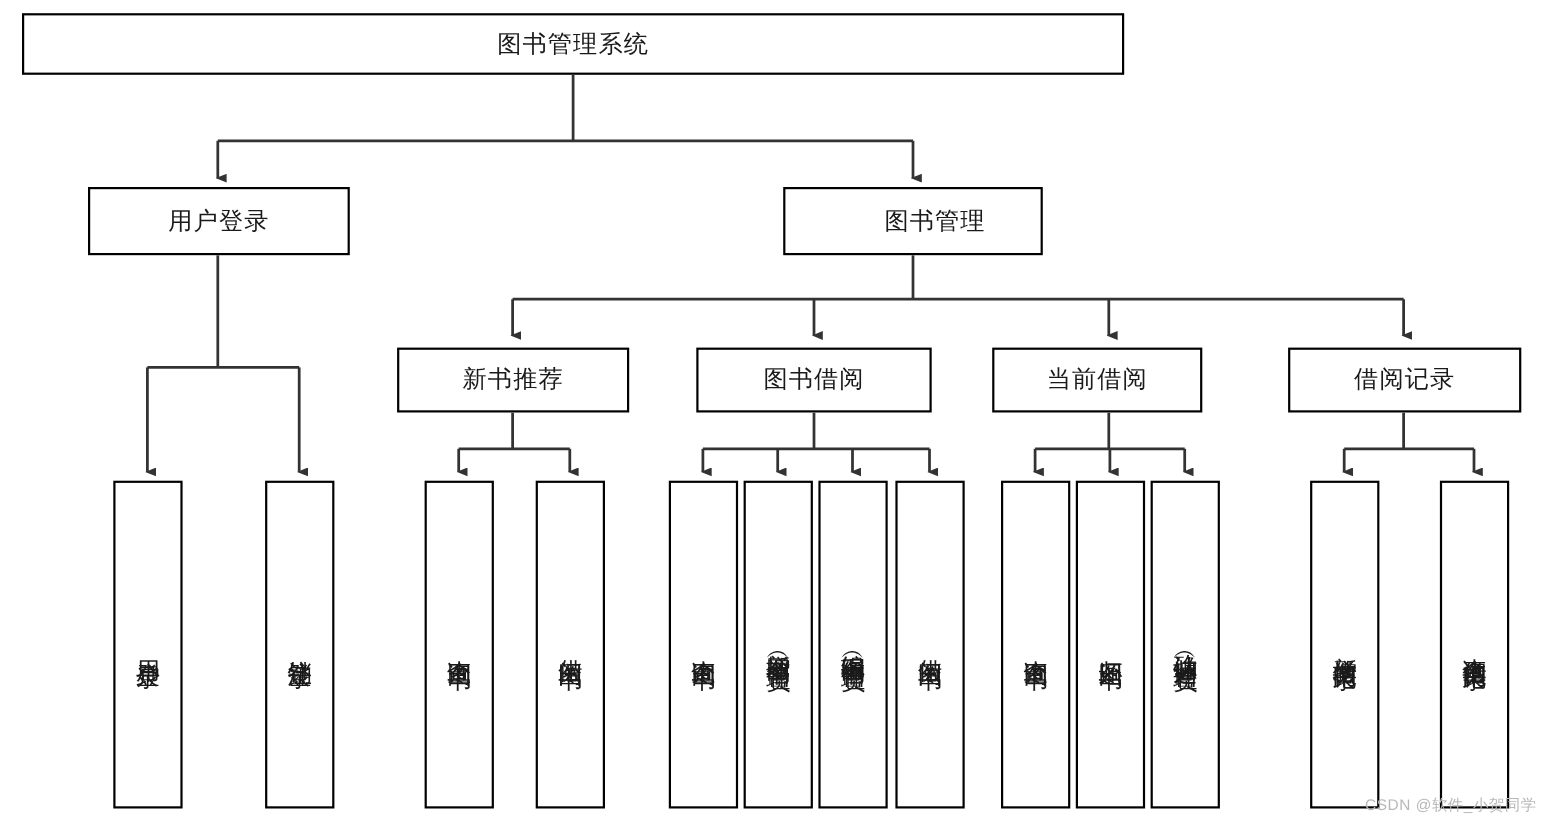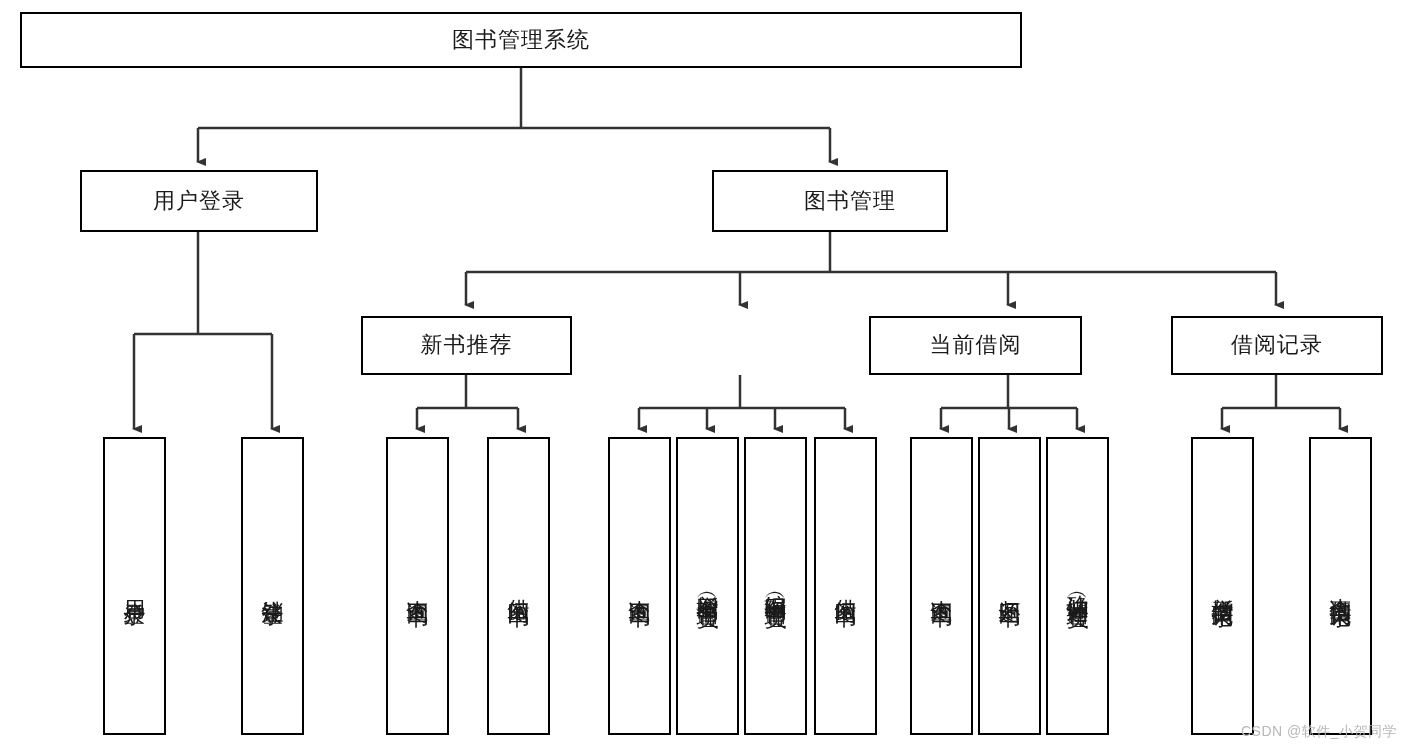--- a/index.html
+++ b/index.html
@@ -130,21 +130,24 @@
   <div class="node horizontal" style="left:80px; top:170px; width:238px; height:62px;">
     <span class="node-label">用户登录</span>
   </div>
   <div class="node horizontal" style="left:712px; top:170px; width:236px; height:62px;padding-left:40px;">
     <span class="node-label">图书管理</span>
   </div>
 
   <div class="node horizontal" style="left:361px; top:316px; width:211px; height:59px;">
     <span class="node-label">新书推荐</span>
   </div>
-  <div class="node horizontal" style="left:869px; top:316px; width:213px; height:59px;">
+  <div class="node horizontal" style="left:633px; top:316px; width:214px; height:59px;">
+    <span class="node-label">图书借阅</span>
+  </div>
+  <div class="node horizontal" style="left:902px; top:316px; width:191px; height:59px;">
     <span class="node-label">当前借阅</span>
   </div>
   <div class="node horizontal" style="left:1171px; top:316px; width:212px; height:59px;text-align:right;">
     <span class="node-label">借阅记录</span>
   </div>
 
   <div class="node vertical" style="left:103px; top:437px; width:63px; height:298px;">
     <span class="node-label">用户登录</span>
   </div>
   <div class="node vertical" style="left:241px; top:437px; width:63px; height:298px;">

